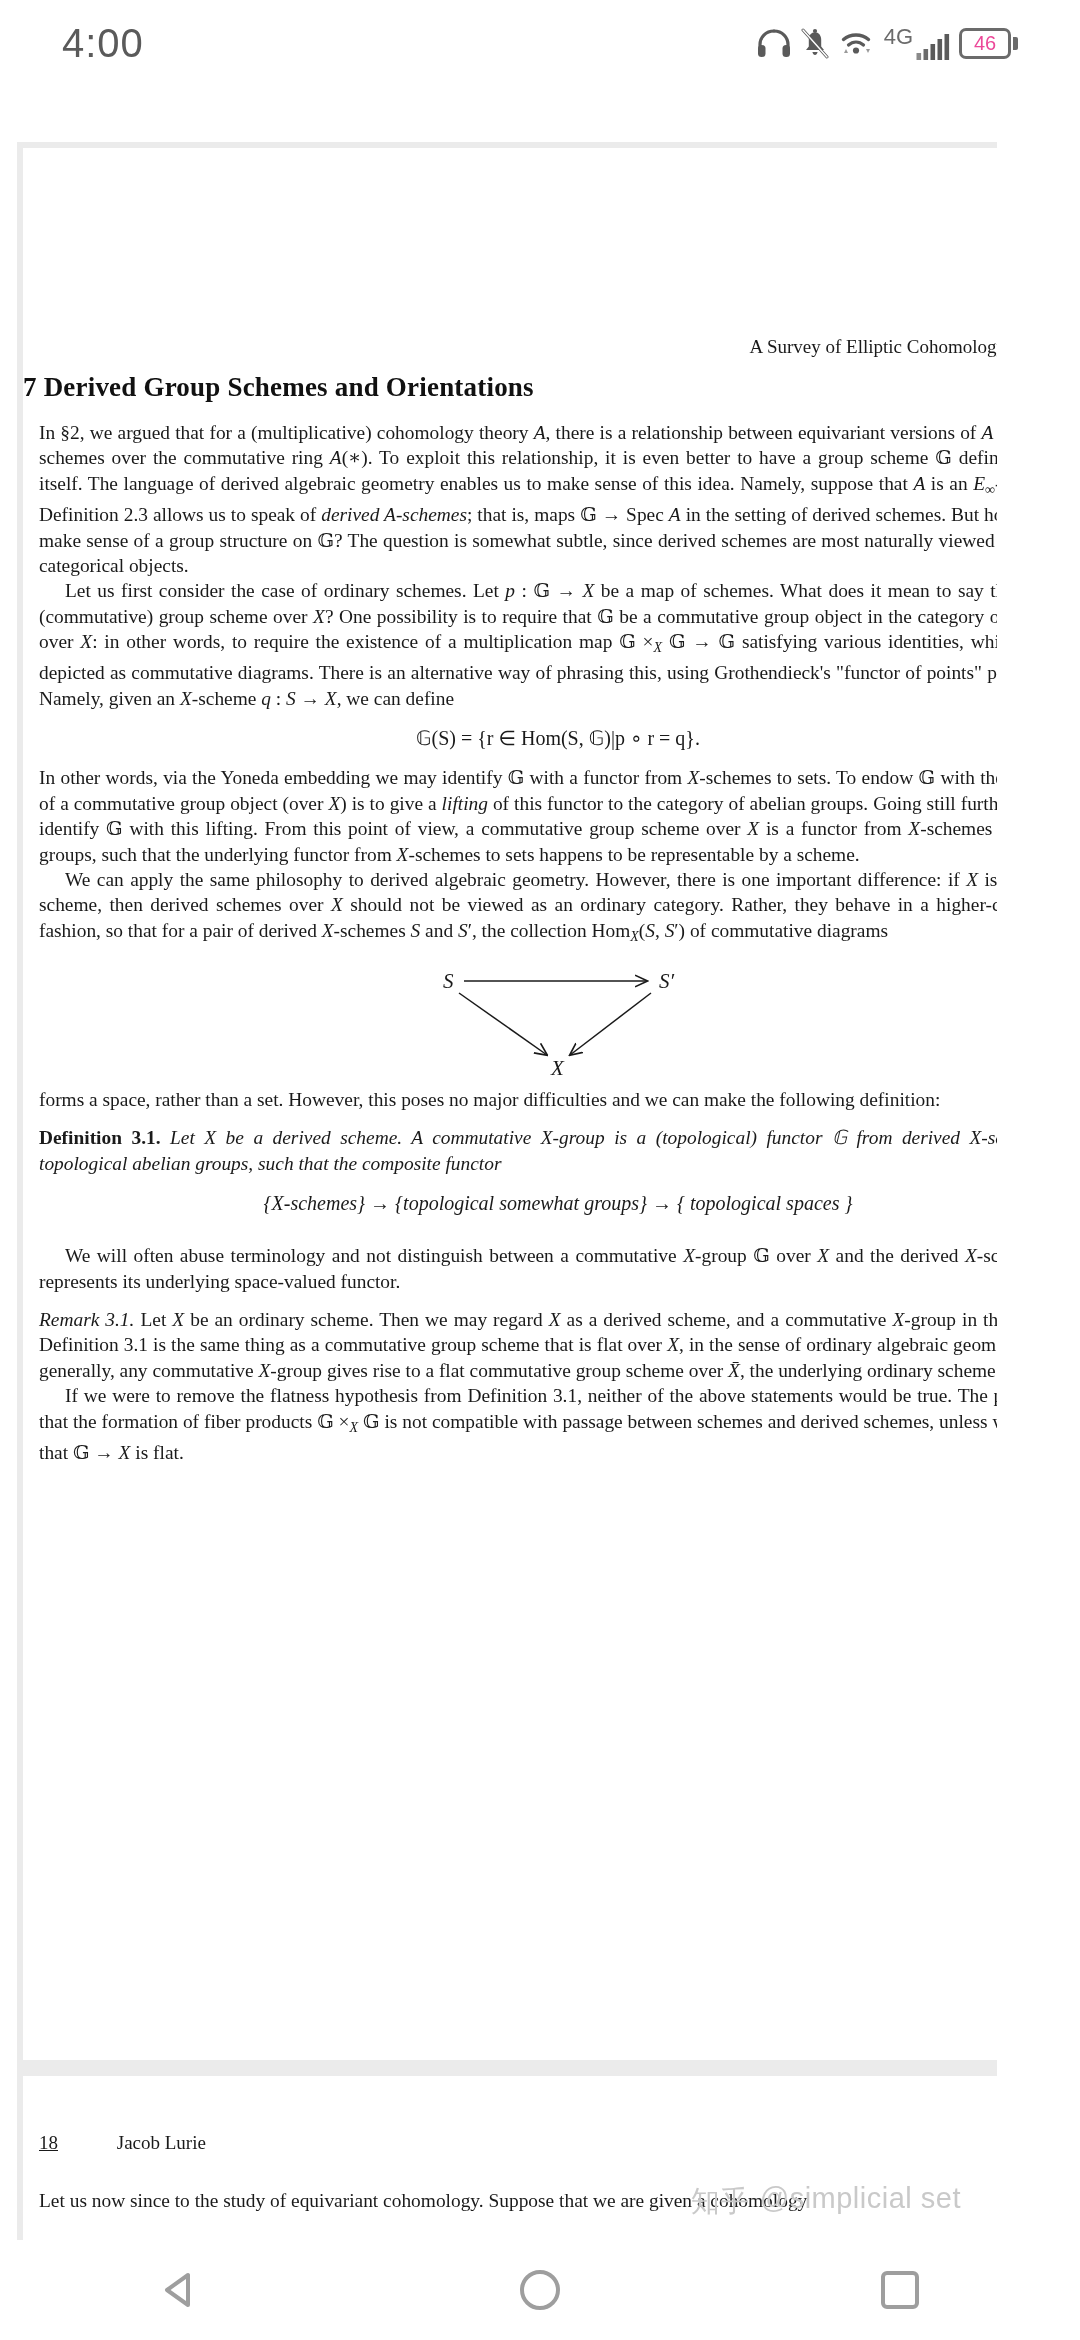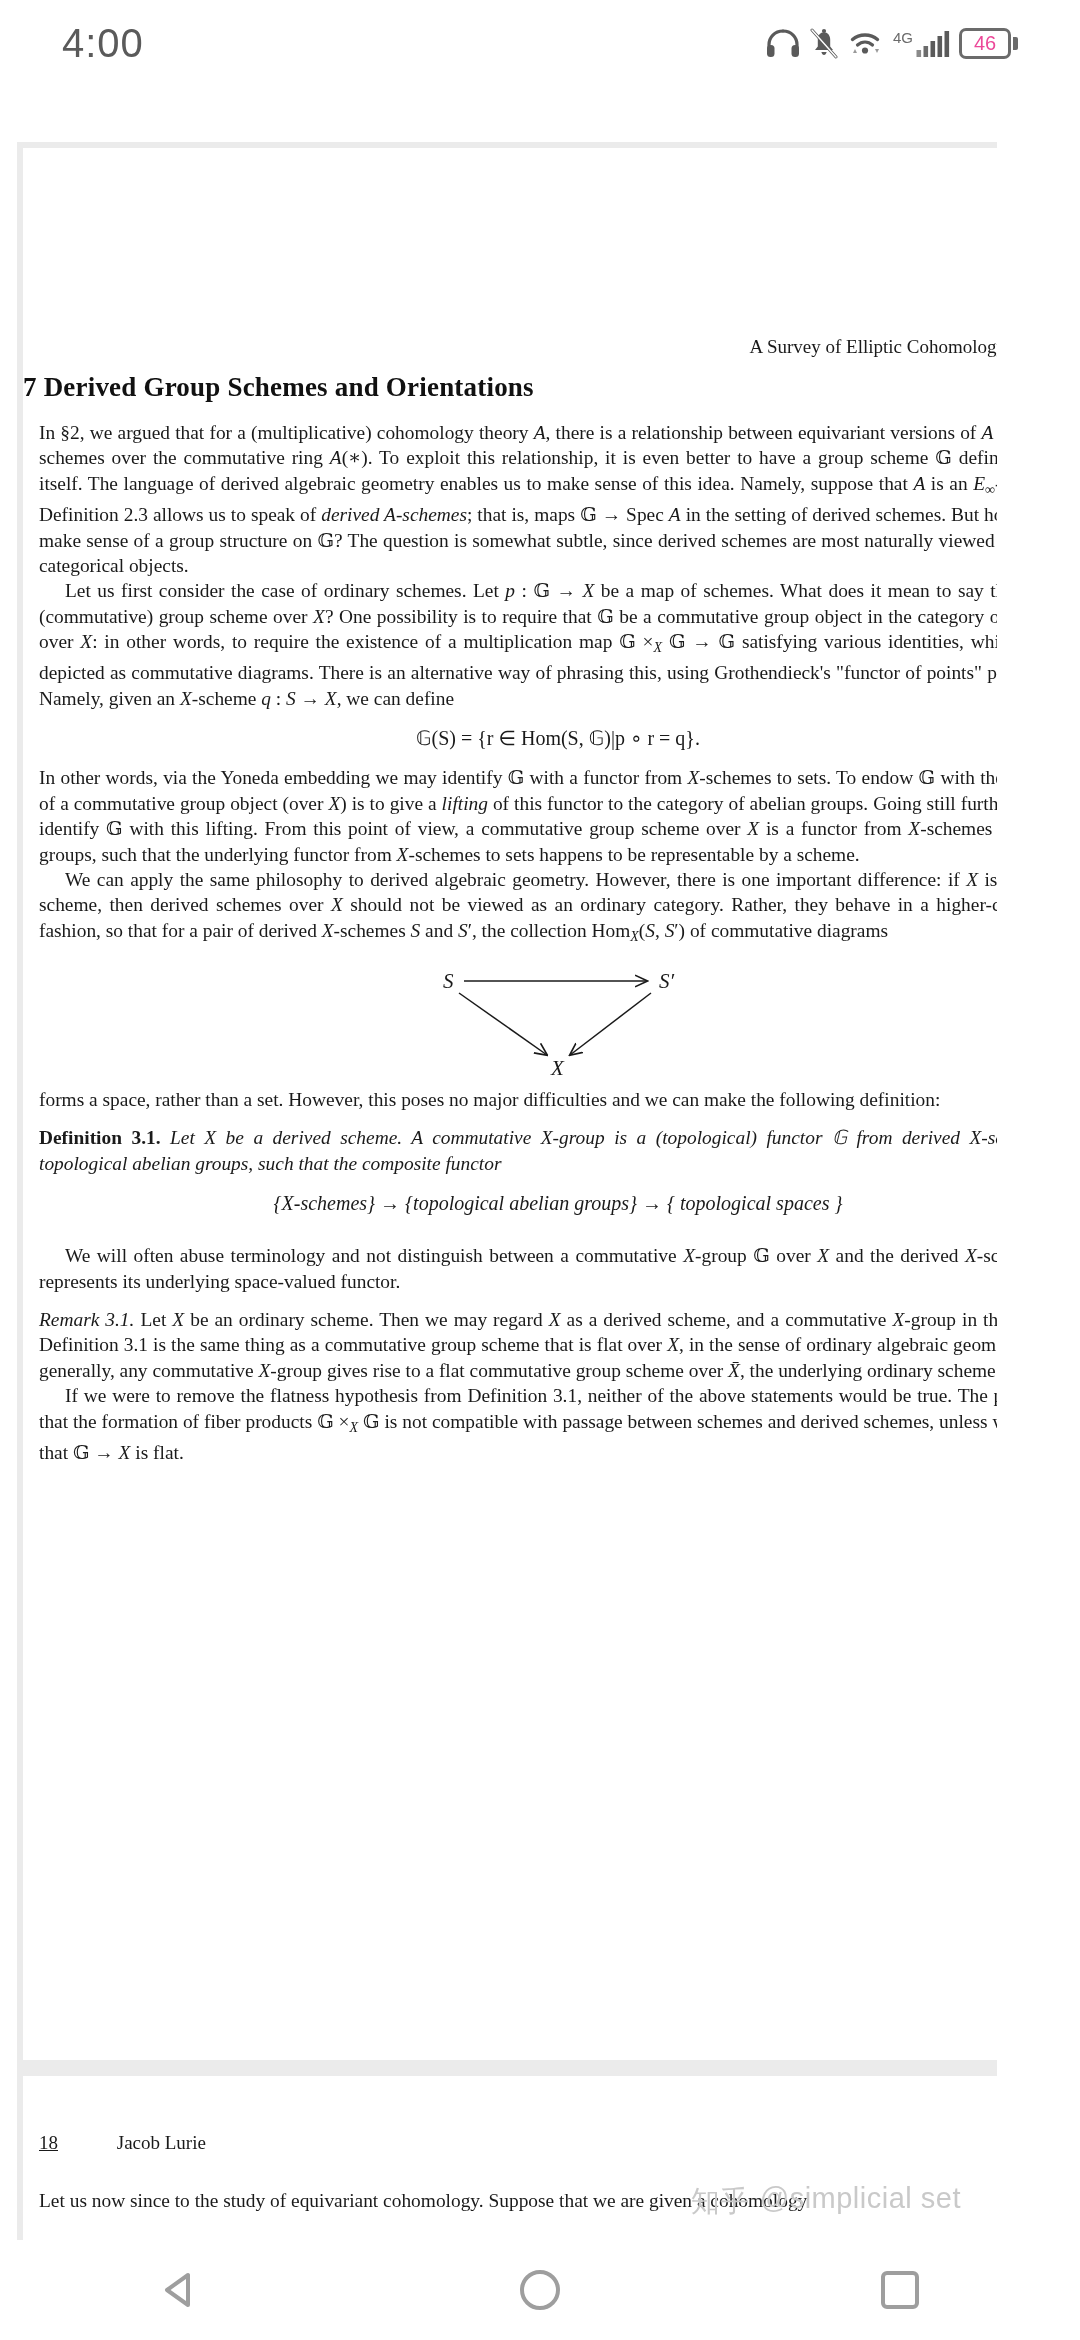--- a/index.html
+++ b/index.html
@@ -51,21 +51,21 @@
     font-size: 20px; color: #ec4899;
     font-family: "Liberation Sans", sans-serif;
     line-height: 1;
   }
   .battery-cap {
     width: 5px; height: 13px;
     background: #6b6b6b;
     border-radius: 0 2px 2px 0;
   }
   .net-label {
-    font-size: 15px; color: #6b6b6b;
+    font-size: 22px; color: #6b6b6b;
     font-family: "Liberation Sans", sans-serif;
     line-height: 1; margin-bottom: 13px;
   }
 
   
   #reader-area {
     position: absolute;
     top: 86px; left: 17px;
     width: 980px; height: 2154px;
     background: #ebebeb;
@@ -324,21 +324,21 @@
           <span class="diaglabel" style="left:620px; top:10px;">S′</span>
           <span class="diaglabel" style="left:512px; top:97px;">X</span>
         </div>
 
         <p class="para">forms a space, rather than a set. However, this poses no major difficulties and we can make the following definition:</p>
 
         <div class="blockspace"></div>
 
         <p class="para"><span class="bd">Definition 3.1.</span> <span class="it">Let X be a derived scheme. A commutative X-group is a (topological) functor 𝔾 from derived X-schemes to topological abelian groups, such that the composite functor</span></p>
 
-        <div class="display-eq italic">{X-schemes} → {topological abelian groups} → { topological spaces }</div>
+        <div class="display-eq italic">{X-schemes} → {topological somewhat groups} → { topological spaces }</div>
 
 
         <div class="blockspace"></div>
 
         <p class="para indent">We will often abuse terminology and not distinguish between a commutative <span class="mathit">X</span>-group <span class="bb">𝔾</span> over <span class="mathit">X</span> and the derived <span class="mathit">X</span>-scheme that represents its underlying space-valued functor.</p>
 
         <div class="blockspace"></div>
 
         <p class="para"><span class="it">Remark 3.1.</span> Let <span class="mathit">X</span> be an ordinary scheme. Then we may regard <span class="mathit">X</span> as a derived scheme, and a commutative <span class="mathit">X</span>-group in the sense of Definition 3.1 is the same thing as a commutative group scheme that is flat over <span class="mathit">X</span>, in the sense of ordinary algebraic geometry. More generally, any commutative <span class="mathit">X</span>-group gives rise to a flat commutative group scheme over <span class="mathit">X̄</span>, the underlying ordinary scheme of <span class="mathit">X</span>.</p>
 

